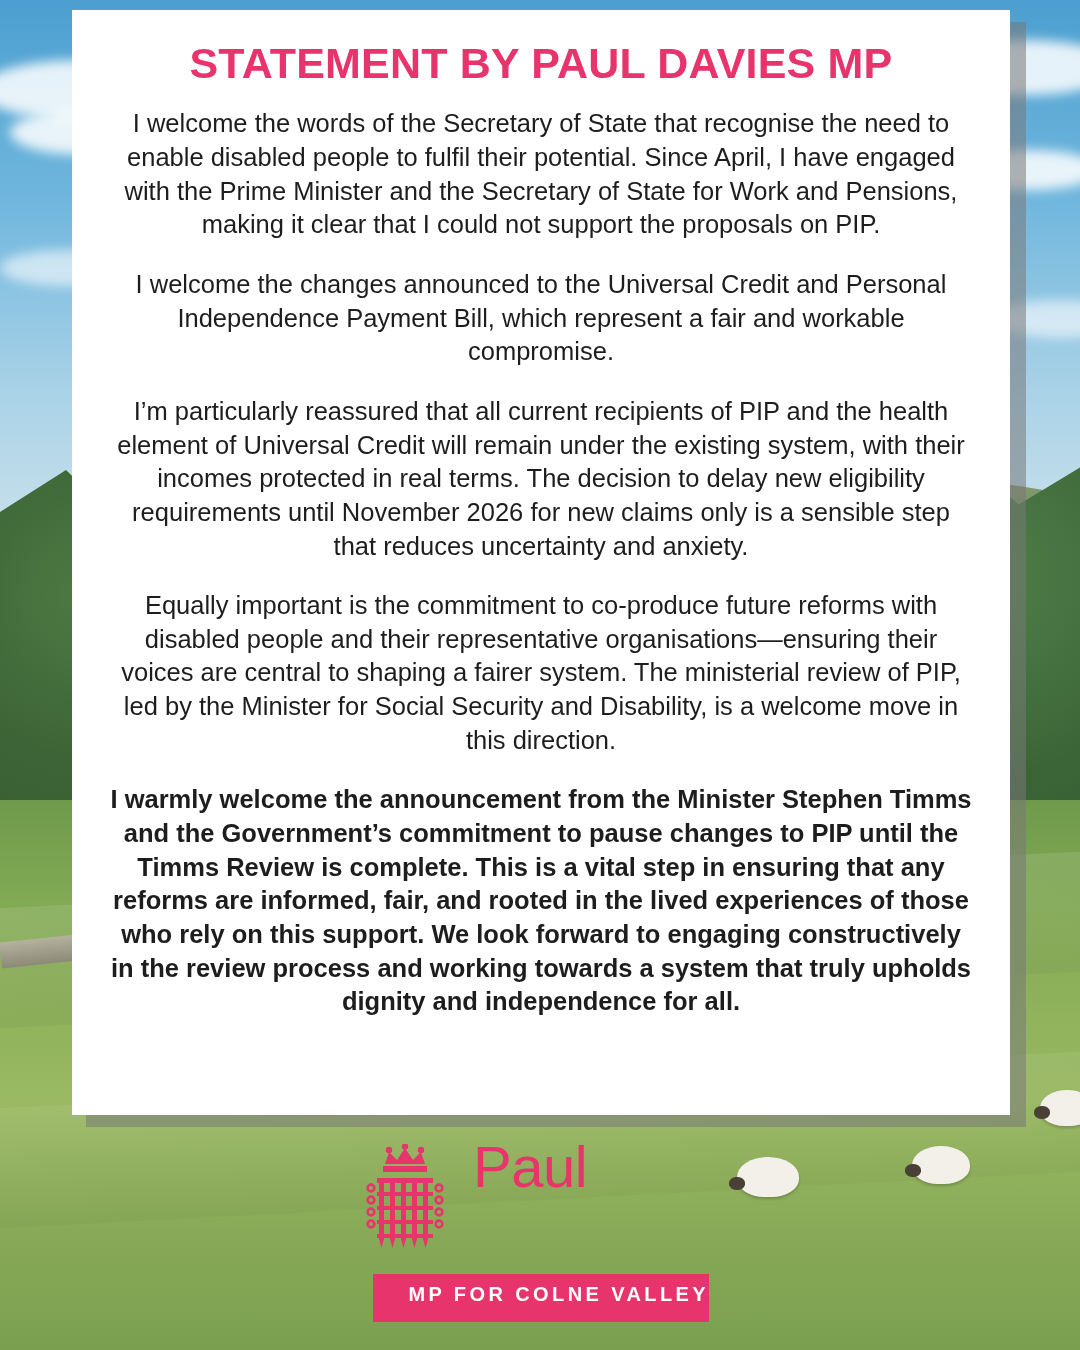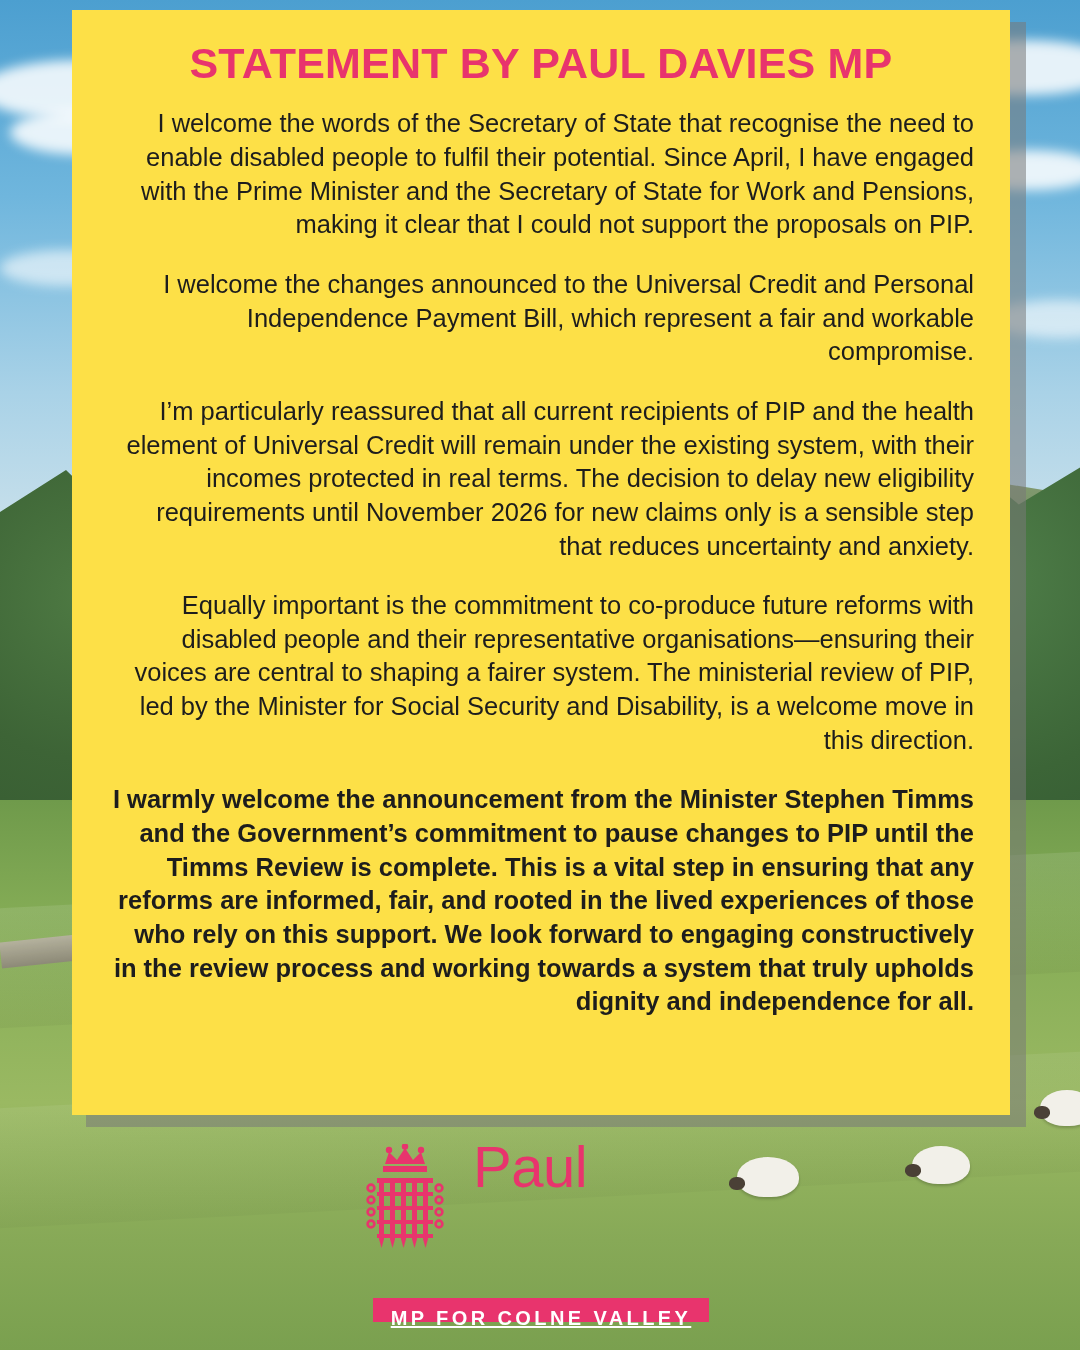--- a/index.html
+++ b/index.html
@@ -116,39 +116,39 @@
   .card-shadow {
     position: absolute;
     left: 86px; top: 22px;
     width: 940px; height: 1105px;
     background: rgba(120,120,120,0.55);
   }
   .card {
     position: absolute;
     left: 72px; top: 10px;
     width: 938px; height: 1105px;
-    background: #fde047;
+    background: #ffffff;
     padding: 30px 36px 22px 36px;
   }
 
   .card-title {
     font-size: 43px;
     font-weight: bold;
     letter-spacing: 0.2px;
     color: #e8346d;
     text-align: center;
     line-height: 1.1;
     margin-bottom: 20px;
   }
 
   .body-text p {
     font-size: 25.5px;
     line-height: 1.32;
     color: #1d1d1d;
-    text-align: right;
+    text-align: center;
     margin: 8px 0 26px 0;
   }
   .body-text p:last-child { margin-bottom: 0; font-weight: bold; }
 
   
   .logo {
     position: absolute;
     left: 0; right: 0; bottom: 22px;
     height: 190px;
   }
@@ -179,29 +179,28 @@
     font-size: 58px;
     color: #e8346d;
     line-height: .95;
     letter-spacing: -0.5px;
     font-style: italic;
     font-family: "Liberation Serif", serif;
   }
   .logo-strap {
     position: absolute;
     left: 18px; bottom: 6px;
-    width: 336px; height: 24px;
+    width: 336px; height: 48px;
     background: #e8346d;
     color: #ffffff;
     font-size: 20px;
     font-weight: bold;
     letter-spacing: 3.4px;
-    text-align: center;
+    text-align: right;
     line-height: 40px;
-    text-decoration: underline;
   }
 </style>
 </head>
 <body>
 
 <div id="poster">
 
   <div class="bg-sky"></div>
   <div class="cloud c1"></div>
   <div class="cloud c2"></div>

